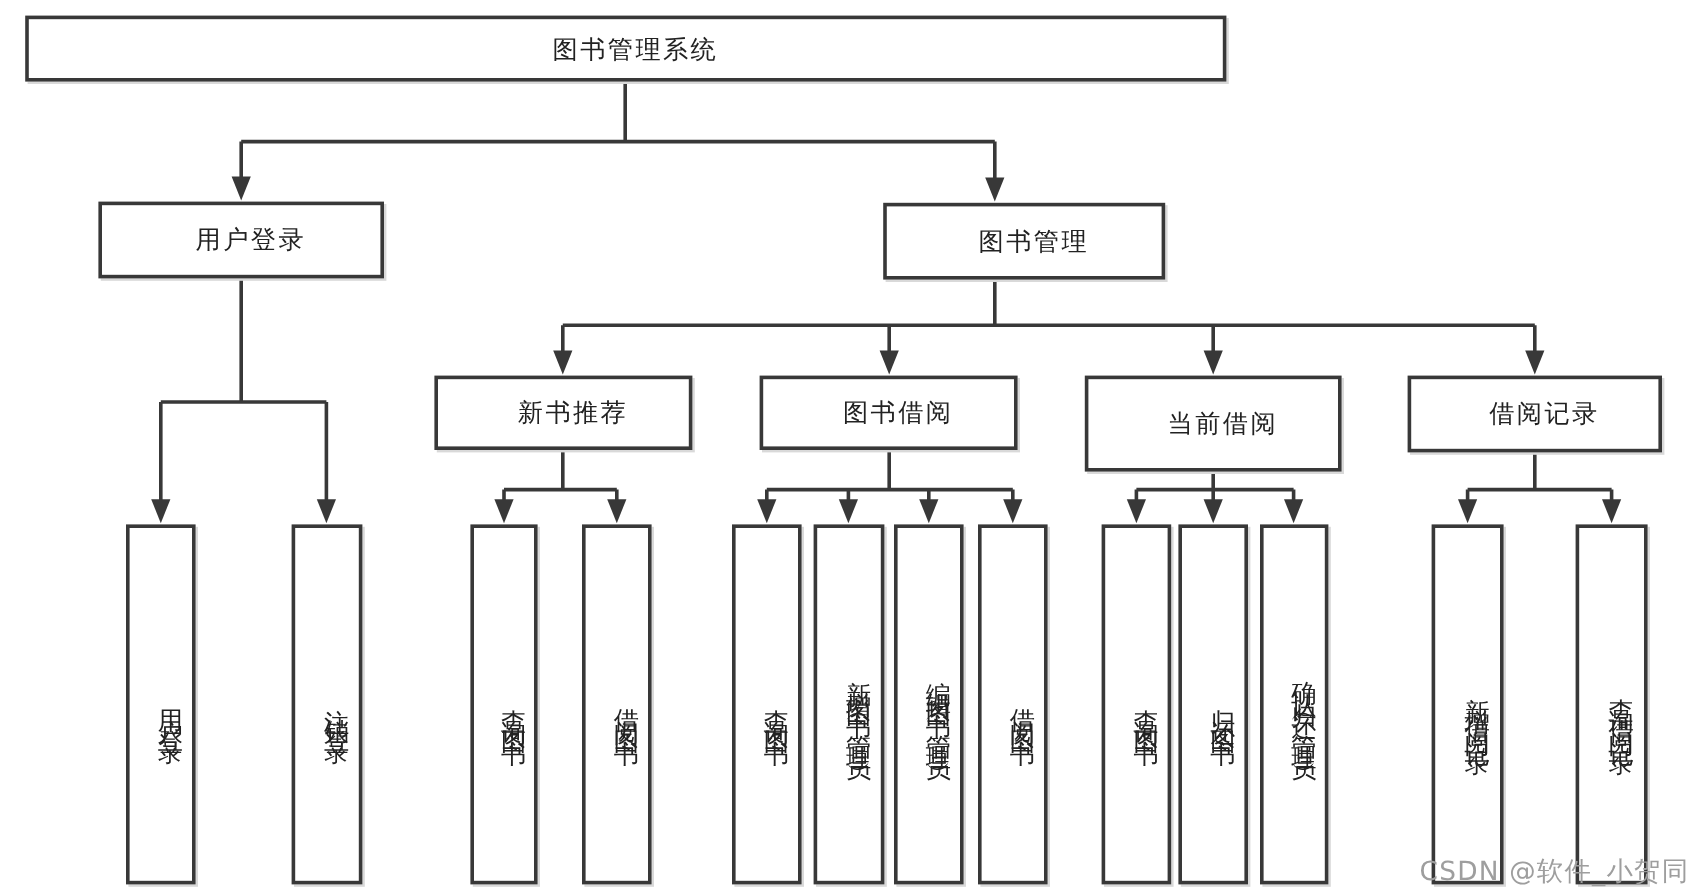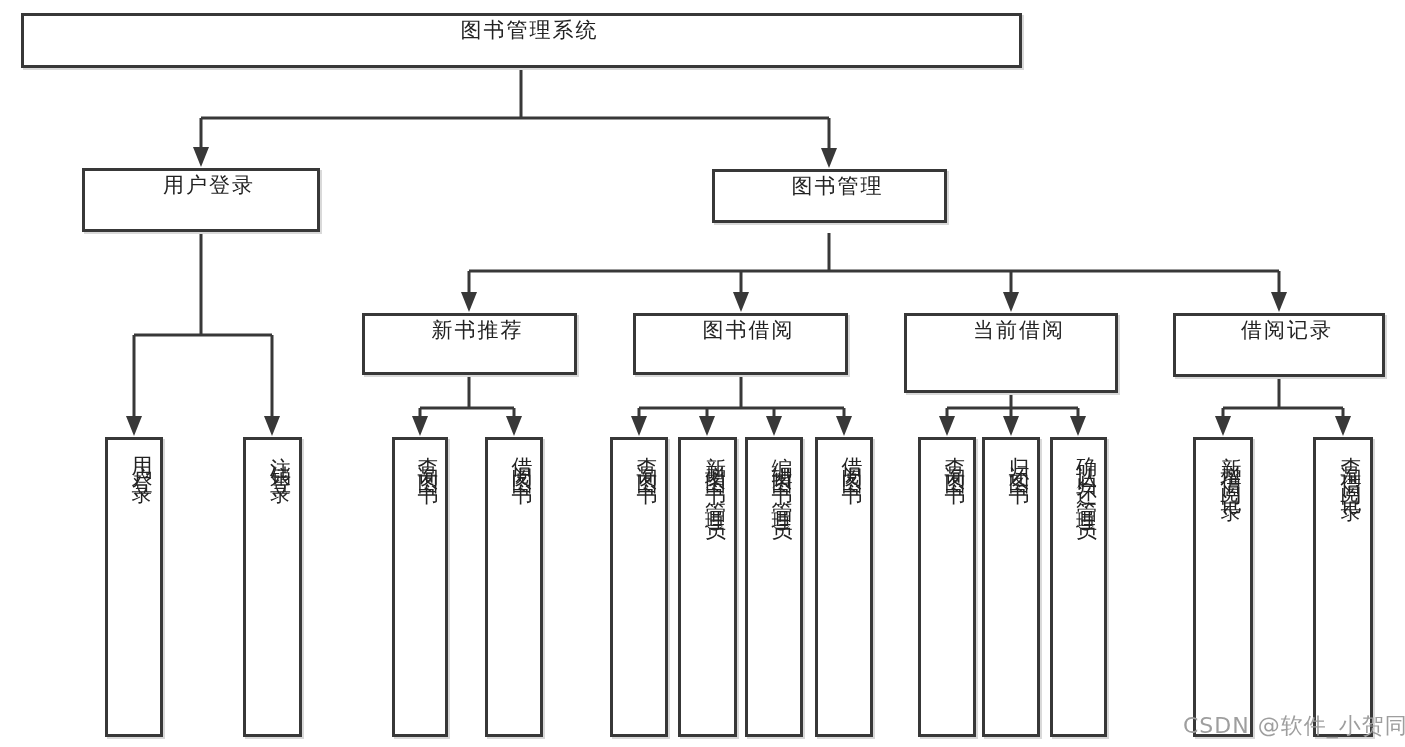--- a/index.html
+++ b/index.html
@@ -20,21 +20,21 @@
   .connector-layer{
     position:absolute;left:0;top:0;width:1405px;height:747px;
     z-index:1;
   }
   .connector-layer path{stroke:var(--line-color);stroke-width:3;fill:none;}
   .connector-layer polygon{fill:var(--line-color);stroke:none;}
   .node{
     position:absolute;box-sizing:border-box;
     border:3px solid var(--line-color);
     background:var(--box-fill);
-    display:flex;justify-content:center;
+    display:flex;align-items:center;justify-content:center;
     color:var(--text-color);
     box-shadow:2px 2px 0 #d9d9d9;
     z-index:2;
     padding-left:16px;
   }
   .h-label{font-size:21px;letter-spacing:2px;white-space:nowrap;}
   .vtext{
     writing-mode:vertical-rl;
     text-orientation:mixed;
     font-size:21px;
@@ -93,21 +93,21 @@
     <polygon points="1335,416 1351,416 1343,436"></polygon>
   </svg>
 
   <div class="node" style="left:21px;top:13px;width:1001px;height:55px;">
     <span class="h-label">图书管理系统</span>
   </div>
 
   <div class="node" style="left:82px;top:168px;width:238px;height:64px;">
     <span class="h-label">用户登录</span>
   </div>
-  <div class="node" style="left:712px;top:169px;width:235px;height:54px;">
+  <div class="node" style="left:736px;top:169px;width:235px;height:64px;">
     <span class="h-label">图书管理</span>
   </div>
 
   <div class="node" style="left:633px;top:313px;width:215px;height:62px;">
     <span class="h-label">图书借阅</span>
   </div>
   <div class="node" style="left:362px;top:313px;width:215px;height:62px;">
     <span class="h-label">新书推荐</span>
   </div>
   <div class="node" style="left:904px;top:313px;width:214px;height:80px;">

